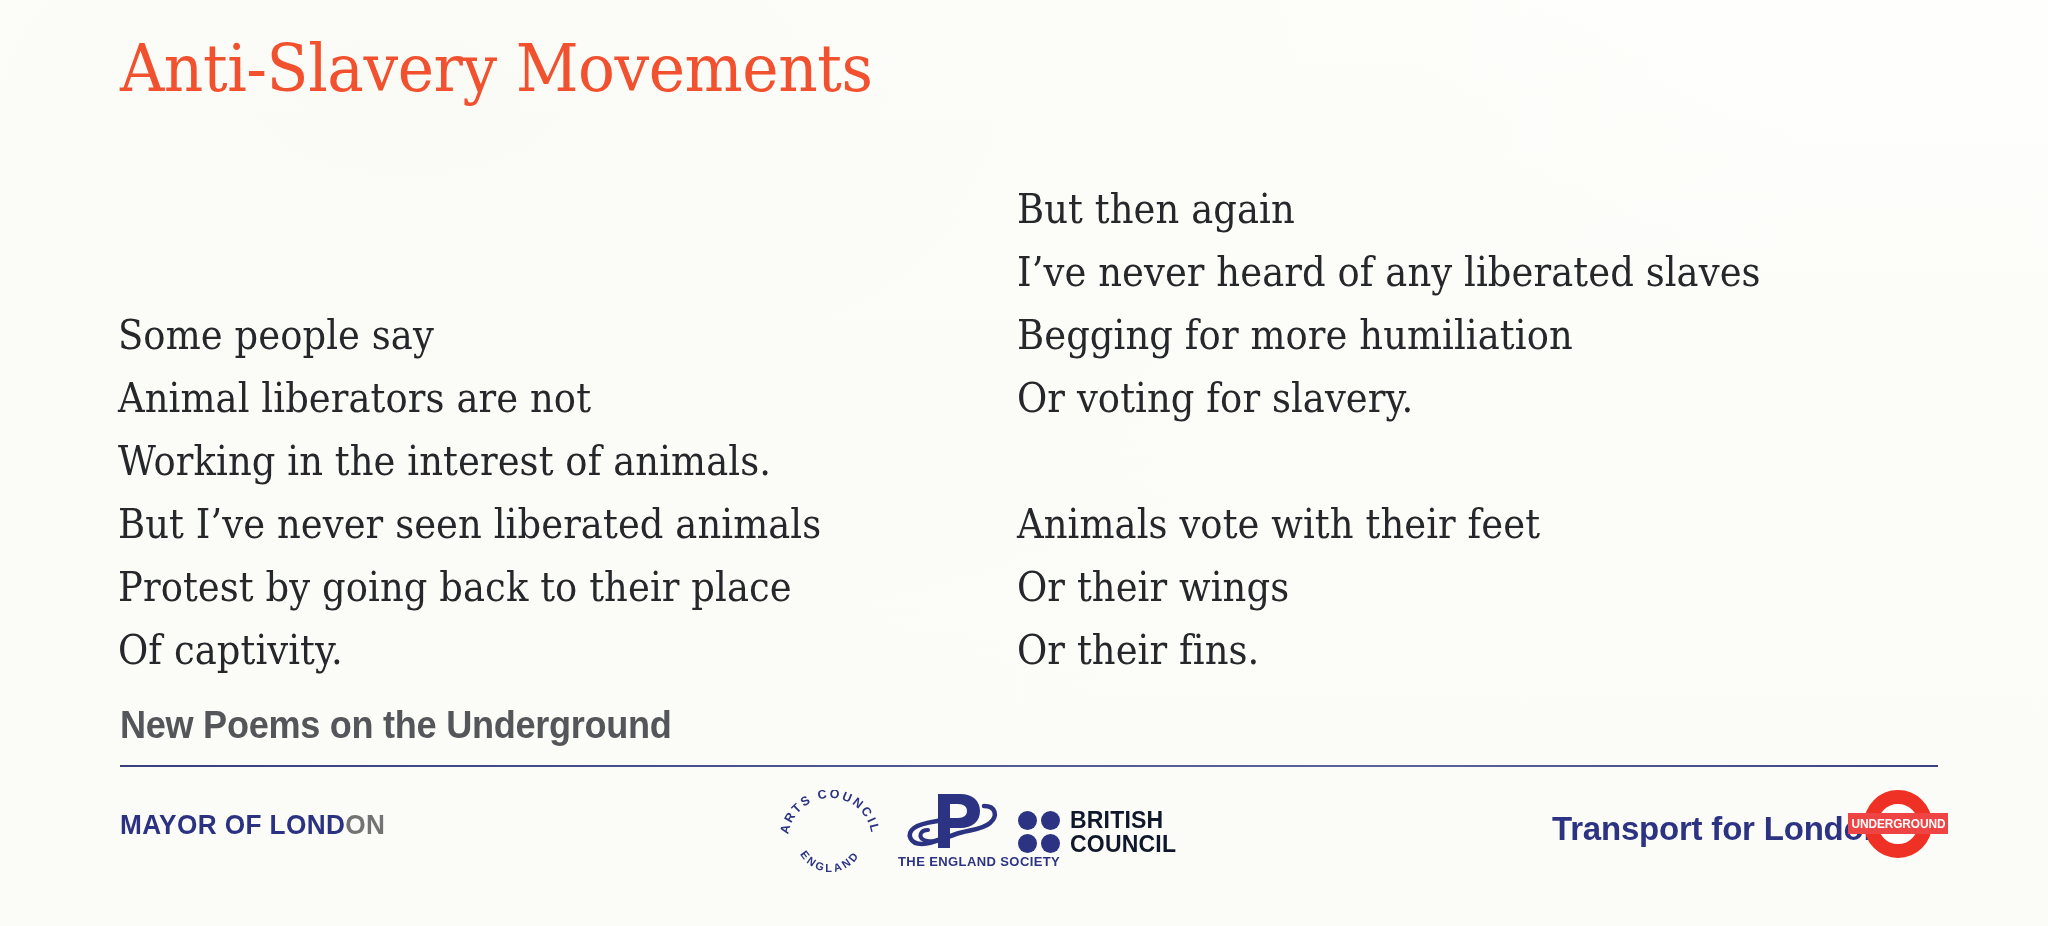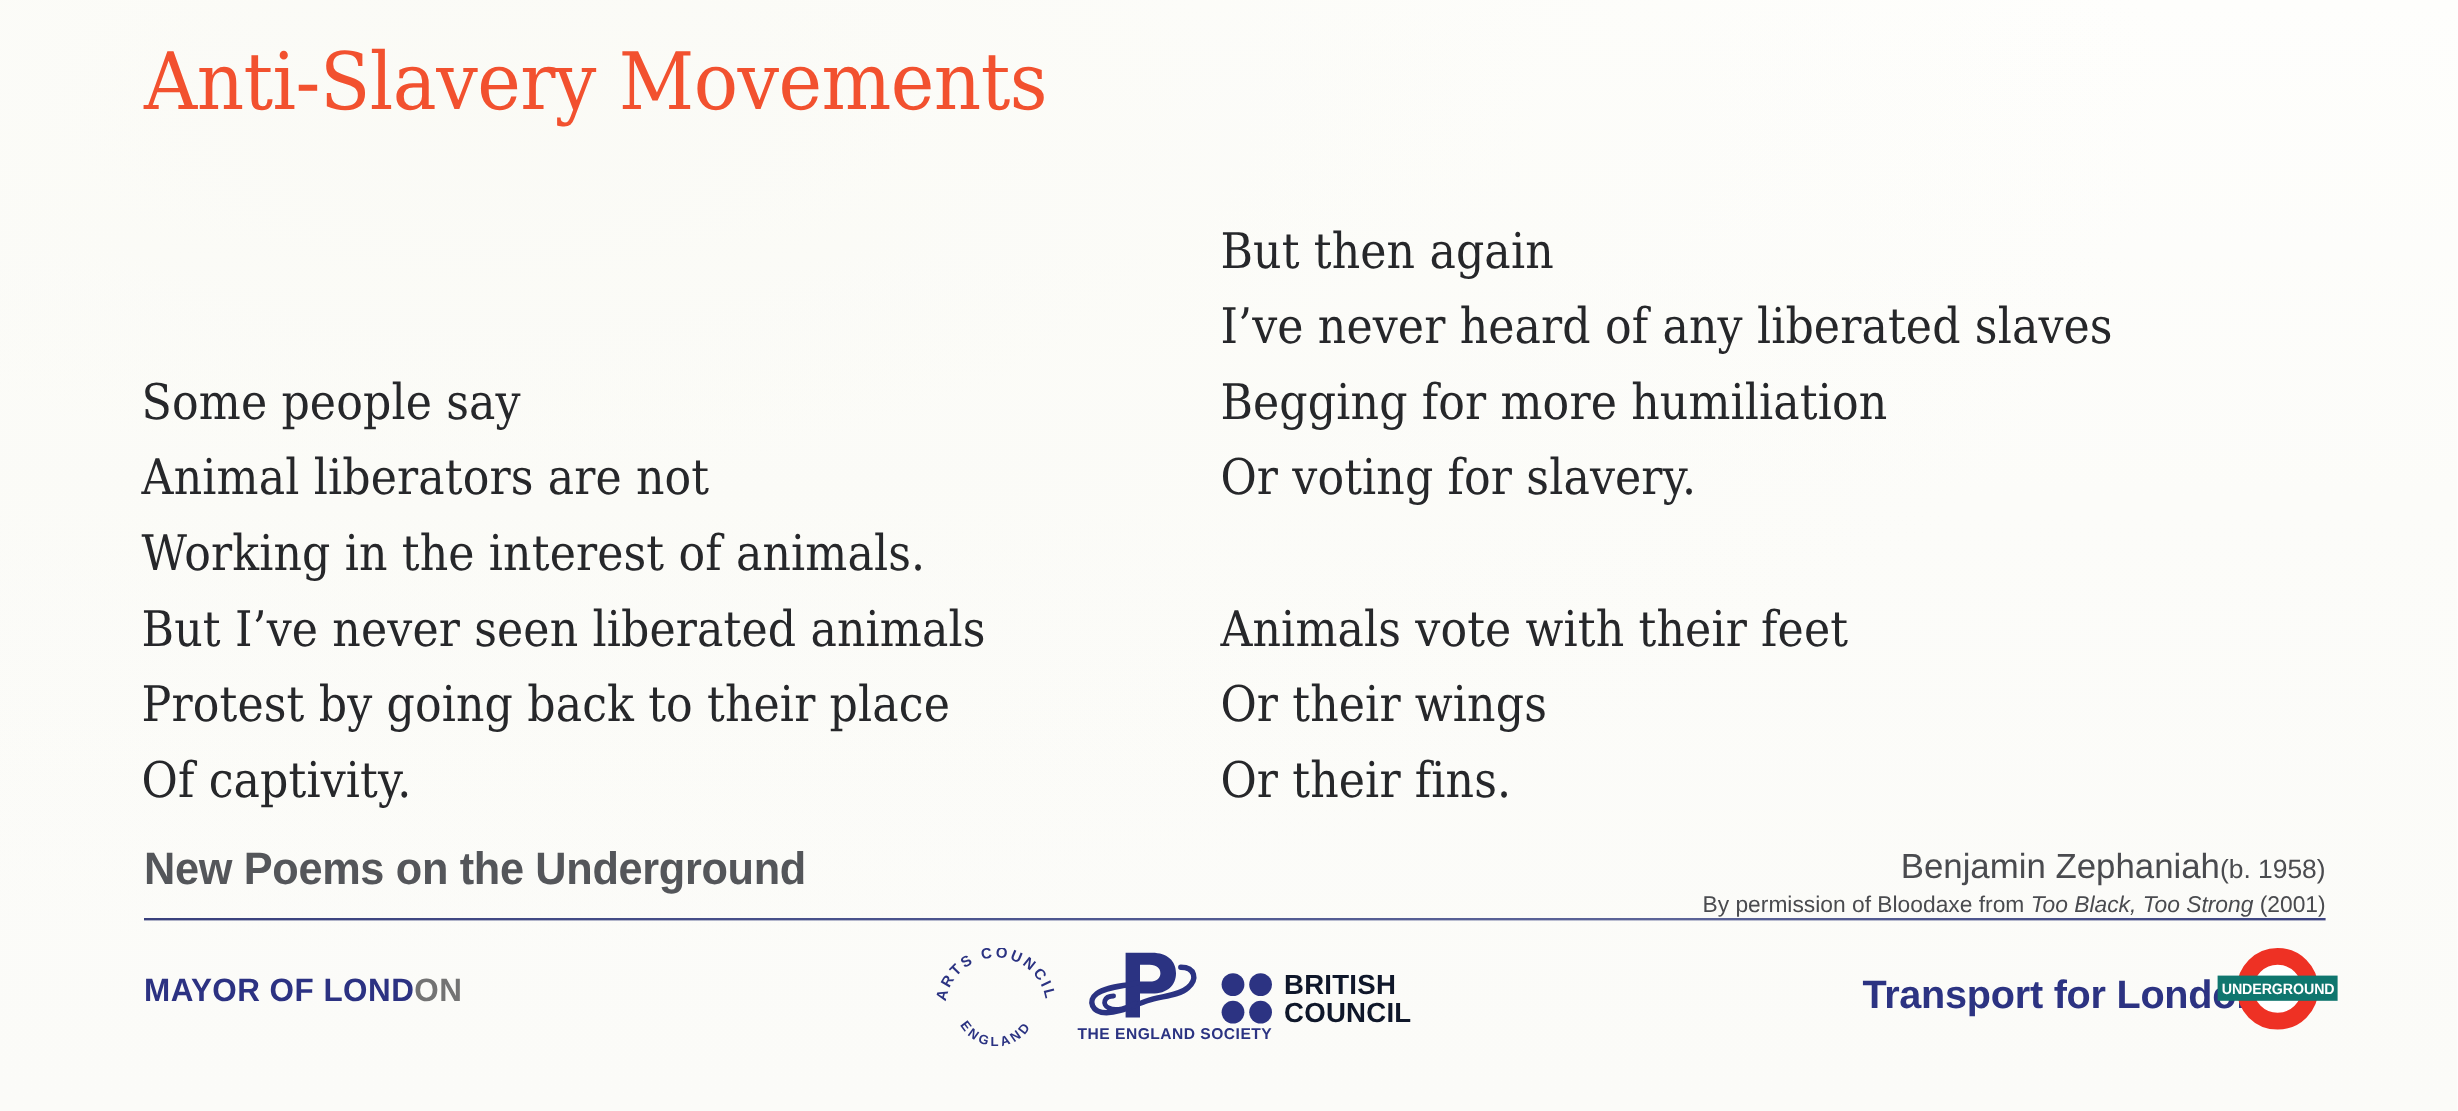--- a/index.html
+++ b/index.html
@@ -216,21 +216,21 @@
     width: 68px; height: 68px;
     border-radius: 50%;
     border: 14px solid #ee3124;
     box-sizing: border-box;
     background: #ffffff;
   }
   .roundel-bar {
     position: absolute;
     left: 0px; top: 27px;
     width: 100px; height: 21px;
-    background: #0f766e;
+    background: #ef4444;
     display: flex;
     align-items: center;
     justify-content: center;
   }
   .roundel-bar span {
     font-family: "Liberation Sans", sans-serif;
     font-weight: bold;
     font-size: 12.5px;
     color: #ffffff;
     letter-spacing: -0.1px;
@@ -270,28 +270,20 @@
         <div class="poem-line">Animals vote with their feet</div>
         <div class="poem-line">Or their wings</div>
         <div class="poem-line">Or their fins.</div>
       </div>
     </div>
 
   </div>
 
   <div class="series-title">New Poems on the Underground</div>
 
-  <div class="attribution">
-    <div class="attr-author">
-      <span>Benjamin Zephaniah</span><span class="born">(b. 1958)</span>
-    </div>
-    <div class="attr-perm">
-      <span>By permission of Bloodaxe from </span><span class="book">Too Black, Too Strong</span><span> (2001)</span>
-    </div>
-  </div>
 
   <div class="footer-rule"></div>
 
   <div class="logo-row">
 
     <div class="logo-mayor">
       <span>MAYOR OF LOND</span><span class="on">ON</span>
     </div>
 
     <div class="logo-artscouncil">

